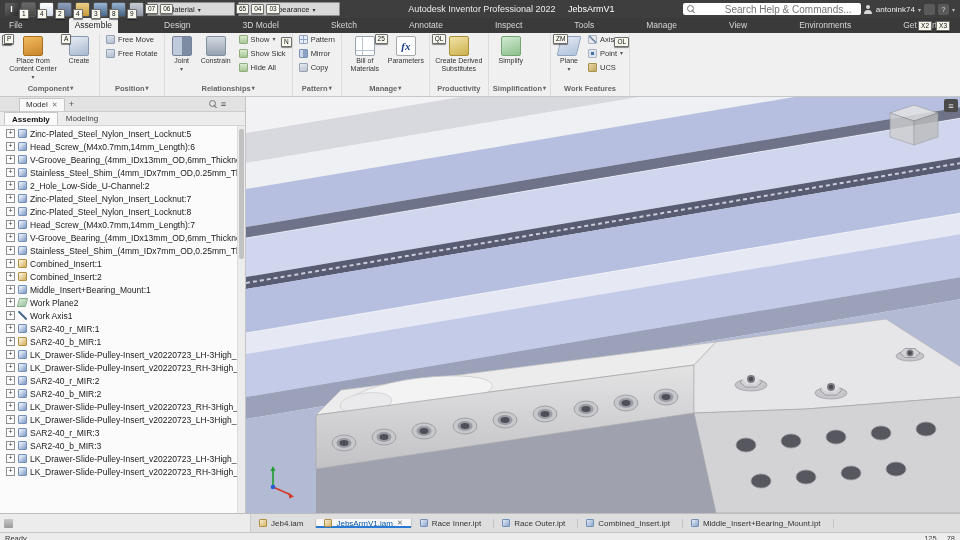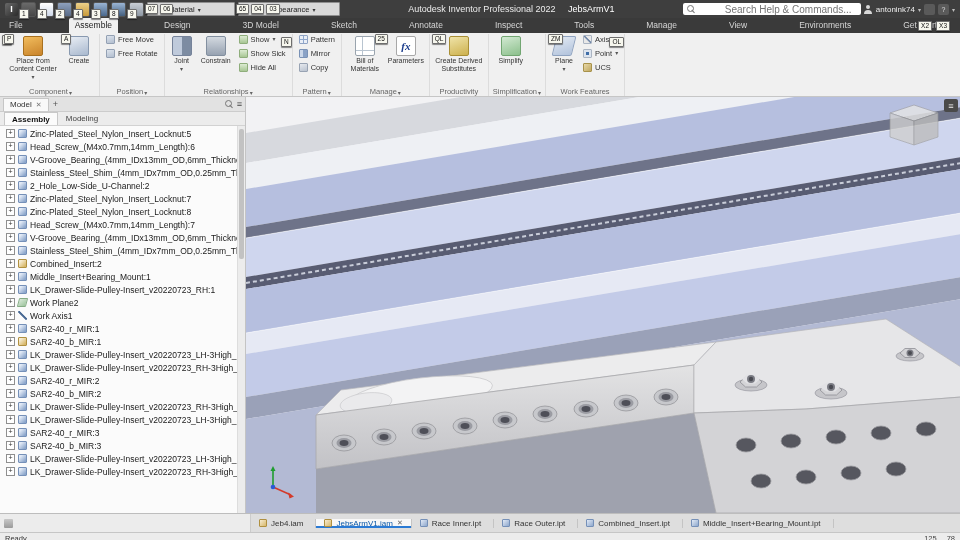--- a/index.html
+++ b/index.html
@@ -45,21 +45,21 @@
   
   .ribbon-tabs{height:15px;background:#3a3a3a;display:flex;align-items:flex-end;padding:0 3px;position:relative;}
   .rtab{font-size:8.5px;color:#d6d6d6;padding:2px 6px 2px;line-height:11px;white-space:nowrap;}
   .rtab.is-active{background:#f0f0f0;color:#222;border-radius:2px 2px 0 0;}
   .ribbon-tabs .kt{top:3px;}
   
   .ribbon{height:62px;background:#f0f0f0;border-bottom:1px solid #c6c6c6;display:flex;align-items:stretch;
       padding:1px 2px 0;position:relative;}
   .panel{display:flex;flex-direction:column;border-right:1px solid #dcdcdc;padding:1px 4px 0;position:relative;}
   .panel-body{flex:1;display:flex;gap:3px;align-items:flex-start;}
-  .panel-label{height:12px;font-size:7.5px;color:#666;display:flex;align-items:flex-end;justify-content:center;gap:1px;}
+  .panel-label{height:12px;font-size:7.5px;color:#666;display:flex;align-items:flex-start;justify-content:center;gap:1px;font-weight:bold;}
   .bigbtn{display:flex;flex-direction:column;align-items:center;font-size:7px;color:#333;text-align:center;
       line-height:8px;position:relative;padding-top:1px;}
   .bigbtn .bi{width:20px;height:20px;border-radius:2px;margin-bottom:1px;box-sizing:border-box;}
   .bigbtn .kt{top:-1px;left:-2px;}
   .smallcol{display:flex;flex-direction:column;gap:1px;}
   .smbtn{display:flex;align-items:flex-start;gap:3px;font-size:7.5px;color:#333;height:13px;padding:0 2px;position:relative;white-space:nowrap;}
   .smbtn .si{width:9px;height:9px;border-radius:1px;flex:none;box-sizing:border-box;}
   .smbtn .kt{right:-4px;top:2px;left:auto;}
   .ic-place{background:linear-gradient(160deg,#f2bd5e,#c9832a);border:1px solid #a8701f;}
   .ic-create{background:linear-gradient(160deg,#e8edf4,#a8b8ce);border:1px solid #8899b0;}
@@ -79,21 +79,21 @@
       display:flex;align-items:center;justify-content:center;font-family:"Liberation Serif",serif;}
   .ic-derived{background:linear-gradient(160deg,#efe3a8,#cdb14e);border:1px solid #a98f35;}
   .ic-plane{background:linear-gradient(160deg,#e2e9f3,#b2c3dc);border:1px solid #8fa3c0;transform:skewX(-14deg);}
   .ic-simplify{background:linear-gradient(160deg,#d2e9d2,#8cc08c);border:1px solid #72a672;}
   .ic-axis{background:linear-gradient(45deg,#e8e8e8 40%,#6f86a8 48%,#6f86a8 56%,#e8e8e8 62%);border:1px solid #aab4c2;}
   .ic-point{background:radial-gradient(circle at 50% 50%,#3f6ea8 0 30%,#dde4ee 32%);border:1px solid #aab4c2;}
   .ic-ucs{background:linear-gradient(135deg,#e8d8a8,#c0a860);border:1px solid #a8924a;}
   
   .main{display:flex;height:416px;}
   .browser{width:245px;flex:none;background:#f2f2f2;border-right:1px solid #c4c4c4;display:flex;flex-direction:column;}
-  .b-tabs{height:14px;background:#e2e2e2;display:flex;align-items:center;padding:0 3px;gap:4px;
+  .b-tabs{height:14px;background:#e2e2e2;display:flex;align-items:center;padding:0 19px;gap:4px;
       border-bottom:1px solid #cccccc;color:#333;font-size:8px;}
   .b-tab{background:#f9f9f9;border:1px solid #c6c6c6;border-bottom:none;padding:0 6px;height:12px;
       display:flex;align-items:center;gap:4px;}
   .b-plus{color:#555;font-size:9px;}
   .b-sp{flex:1;}
   .b-burger{color:#444;font-size:9px;}
   .mode-tabs{height:13px;display:flex;align-items:center;background:#ececec;border-bottom:1px solid #d2d2d2;
       padding:0 4px;font-size:8px;color:#444;gap:1px;}
   .mode{padding:0 7px;height:12px;display:flex;align-items:center;}
   .mode.is-active{background:#fbfbfb;border:1px solid #c8c8c8;border-bottom:none;font-weight:bold;color:#111;}
@@ -493,38 +493,38 @@
               <span class="t-ico k-part"></span>
               <span>V-Groove_Bearing_(4mm_IDx13mm_OD,6mm_Thickness):8</span>
             </div>
 
             <div class="trow">
               <span class="exp"></span>
               <span class="t-ico k-part"></span>
               <span>Stainless_Steel_Shim_(4mm_IDx7mm_OD,0.25mm_Thickness):8</span>
             </div>
 
+            <div class="trow">
+              <span class="exp"></span>
+              <span class="t-ico k-assembly"></span>
+              <span>Combined_Insert:1</span>
+            </div>
 
             <div class="trow">
               <span class="exp"></span>
               <span class="t-ico k-assembly"></span>
               <span>Combined_Insert:2</span>
             </div>
 
             <div class="trow">
               <span class="exp"></span>
               <span class="t-ico k-part"></span>
               <span>Middle_Insert+Bearing_Mount:1</span>
             </div>
 
-            <div class="trow">
-              <span class="exp"></span>
-              <span class="t-ico k-part"></span>
-              <span>LK_Drawer-Slide-Pulley-Insert_v20220723_RH:1</span>
-            </div>
 
             <div class="trow">
               <span class="exp"></span>
               <span class="t-ico k-plane"></span>
               <span>Work Plane2</span>
             </div>
 
             <div class="trow">
               <span class="exp"></span>
               <span class="t-ico k-axis"></span>

